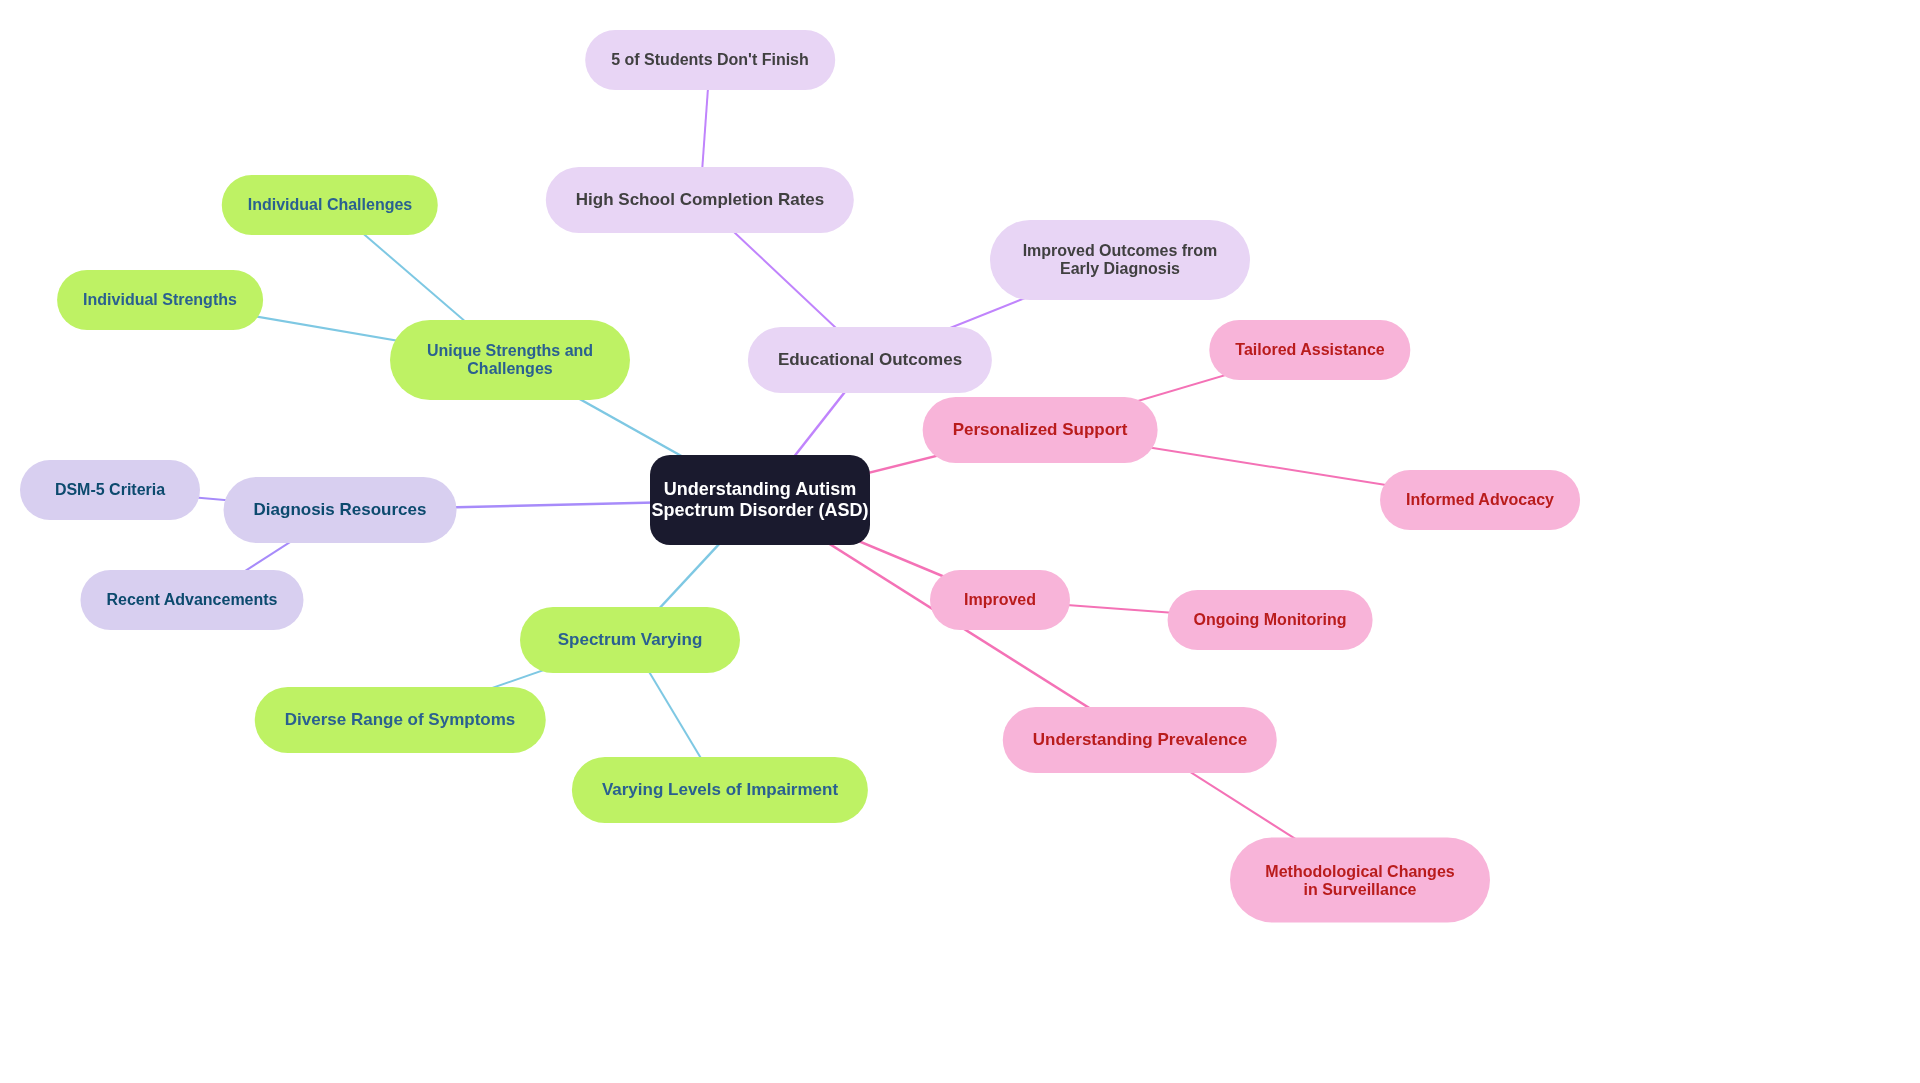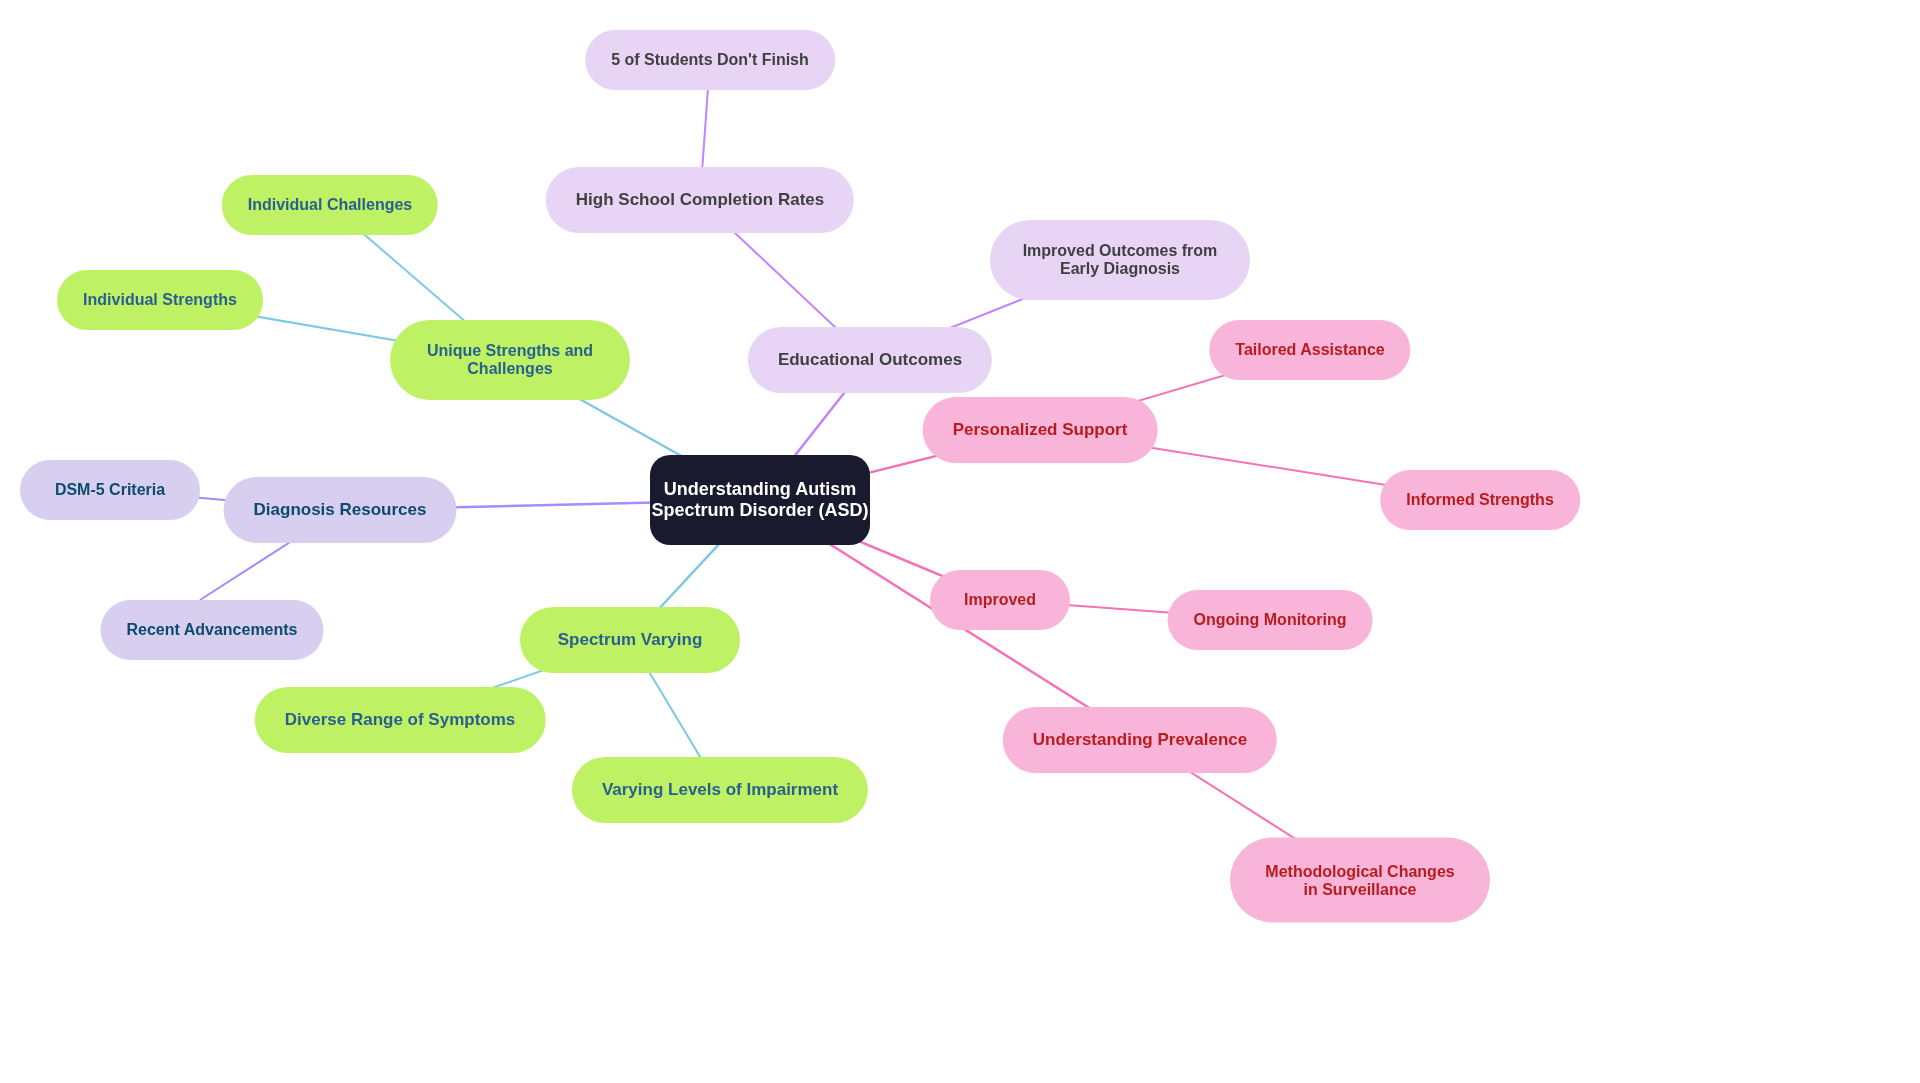--- a/index.html
+++ b/index.html
@@ -143,33 +143,33 @@
   <div class="node node-blue node-md" style="left: 330px; top: 205px;">Individual Challenges</div>
 
   <div class="node node-blue node-md" style="left: 160px; top: 300px;">Individual Strengths</div>
 
   <div class="node node-blue node-xl" style="left: 510px; top: 360px; width: 230px; height: 80px; font-size: 16px;">Unique Strengths and Challenges</div>
 
   <div class="node node-light-purple node-md" style="left: 110px; top: 490px;">DSM-5 Criteria</div>
 
   <div class="node node-light-purple node-lg" style="left: 340px; top: 510px;">Diagnosis Resources</div>
 
-  <div class="node node-light-purple node-md" style="left: 212px; top: 600px; margin-top: 30px;">Recent Advancements</div>
+  <div class="node node-light-purple node-md" style="left: 192px; top: 600px;">Recent Advancements</div>
 
   <div class="node node-blue node-lg" style="left: 630px; top: 640px;">Spectrum Varying</div>
 
   <div class="node node-blue node-lg" style="left: 400px; top: 720px;">Diverse Range of Symptoms</div>
 
   <div class="node node-blue node-lg" style="left: 720px; top: 790px;">Varying Levels of Impairment</div>
 
   <div class="node node-pink node-lg" style="left: 1040px; top: 430px;">Personalized Support</div>
 
   <div class="node node-pink node-md" style="left: 1310px; top: 350px;">Tailored Assistance</div>
 
-  <div class="node node-pink node-md" style="left: 1480px; top: 500px;">Informed Strengths</div>
+  <div class="node node-pink node-md" style="left: 1480px; top: 500px;">Informed Advocacy</div>
 
   <div class="node node-pink node-md" style="left: 1000px; top: 600px; min-width: 140px;">Improved</div>
 
   <div class="node node-pink node-md" style="left: 1270px; top: 620px;">Ongoing Monitoring</div>
 
   <div class="node node-pink node-lg" style="left: 1140px; top: 740px;">Understanding Prevalence</div>
 
   <div class="node node-pink node-xl" style="left: 1360px; top: 880px; width: 260px; height: 85px; font-size: 16px;">Methodological Changes in Surveillance</div>
 </div>
 

